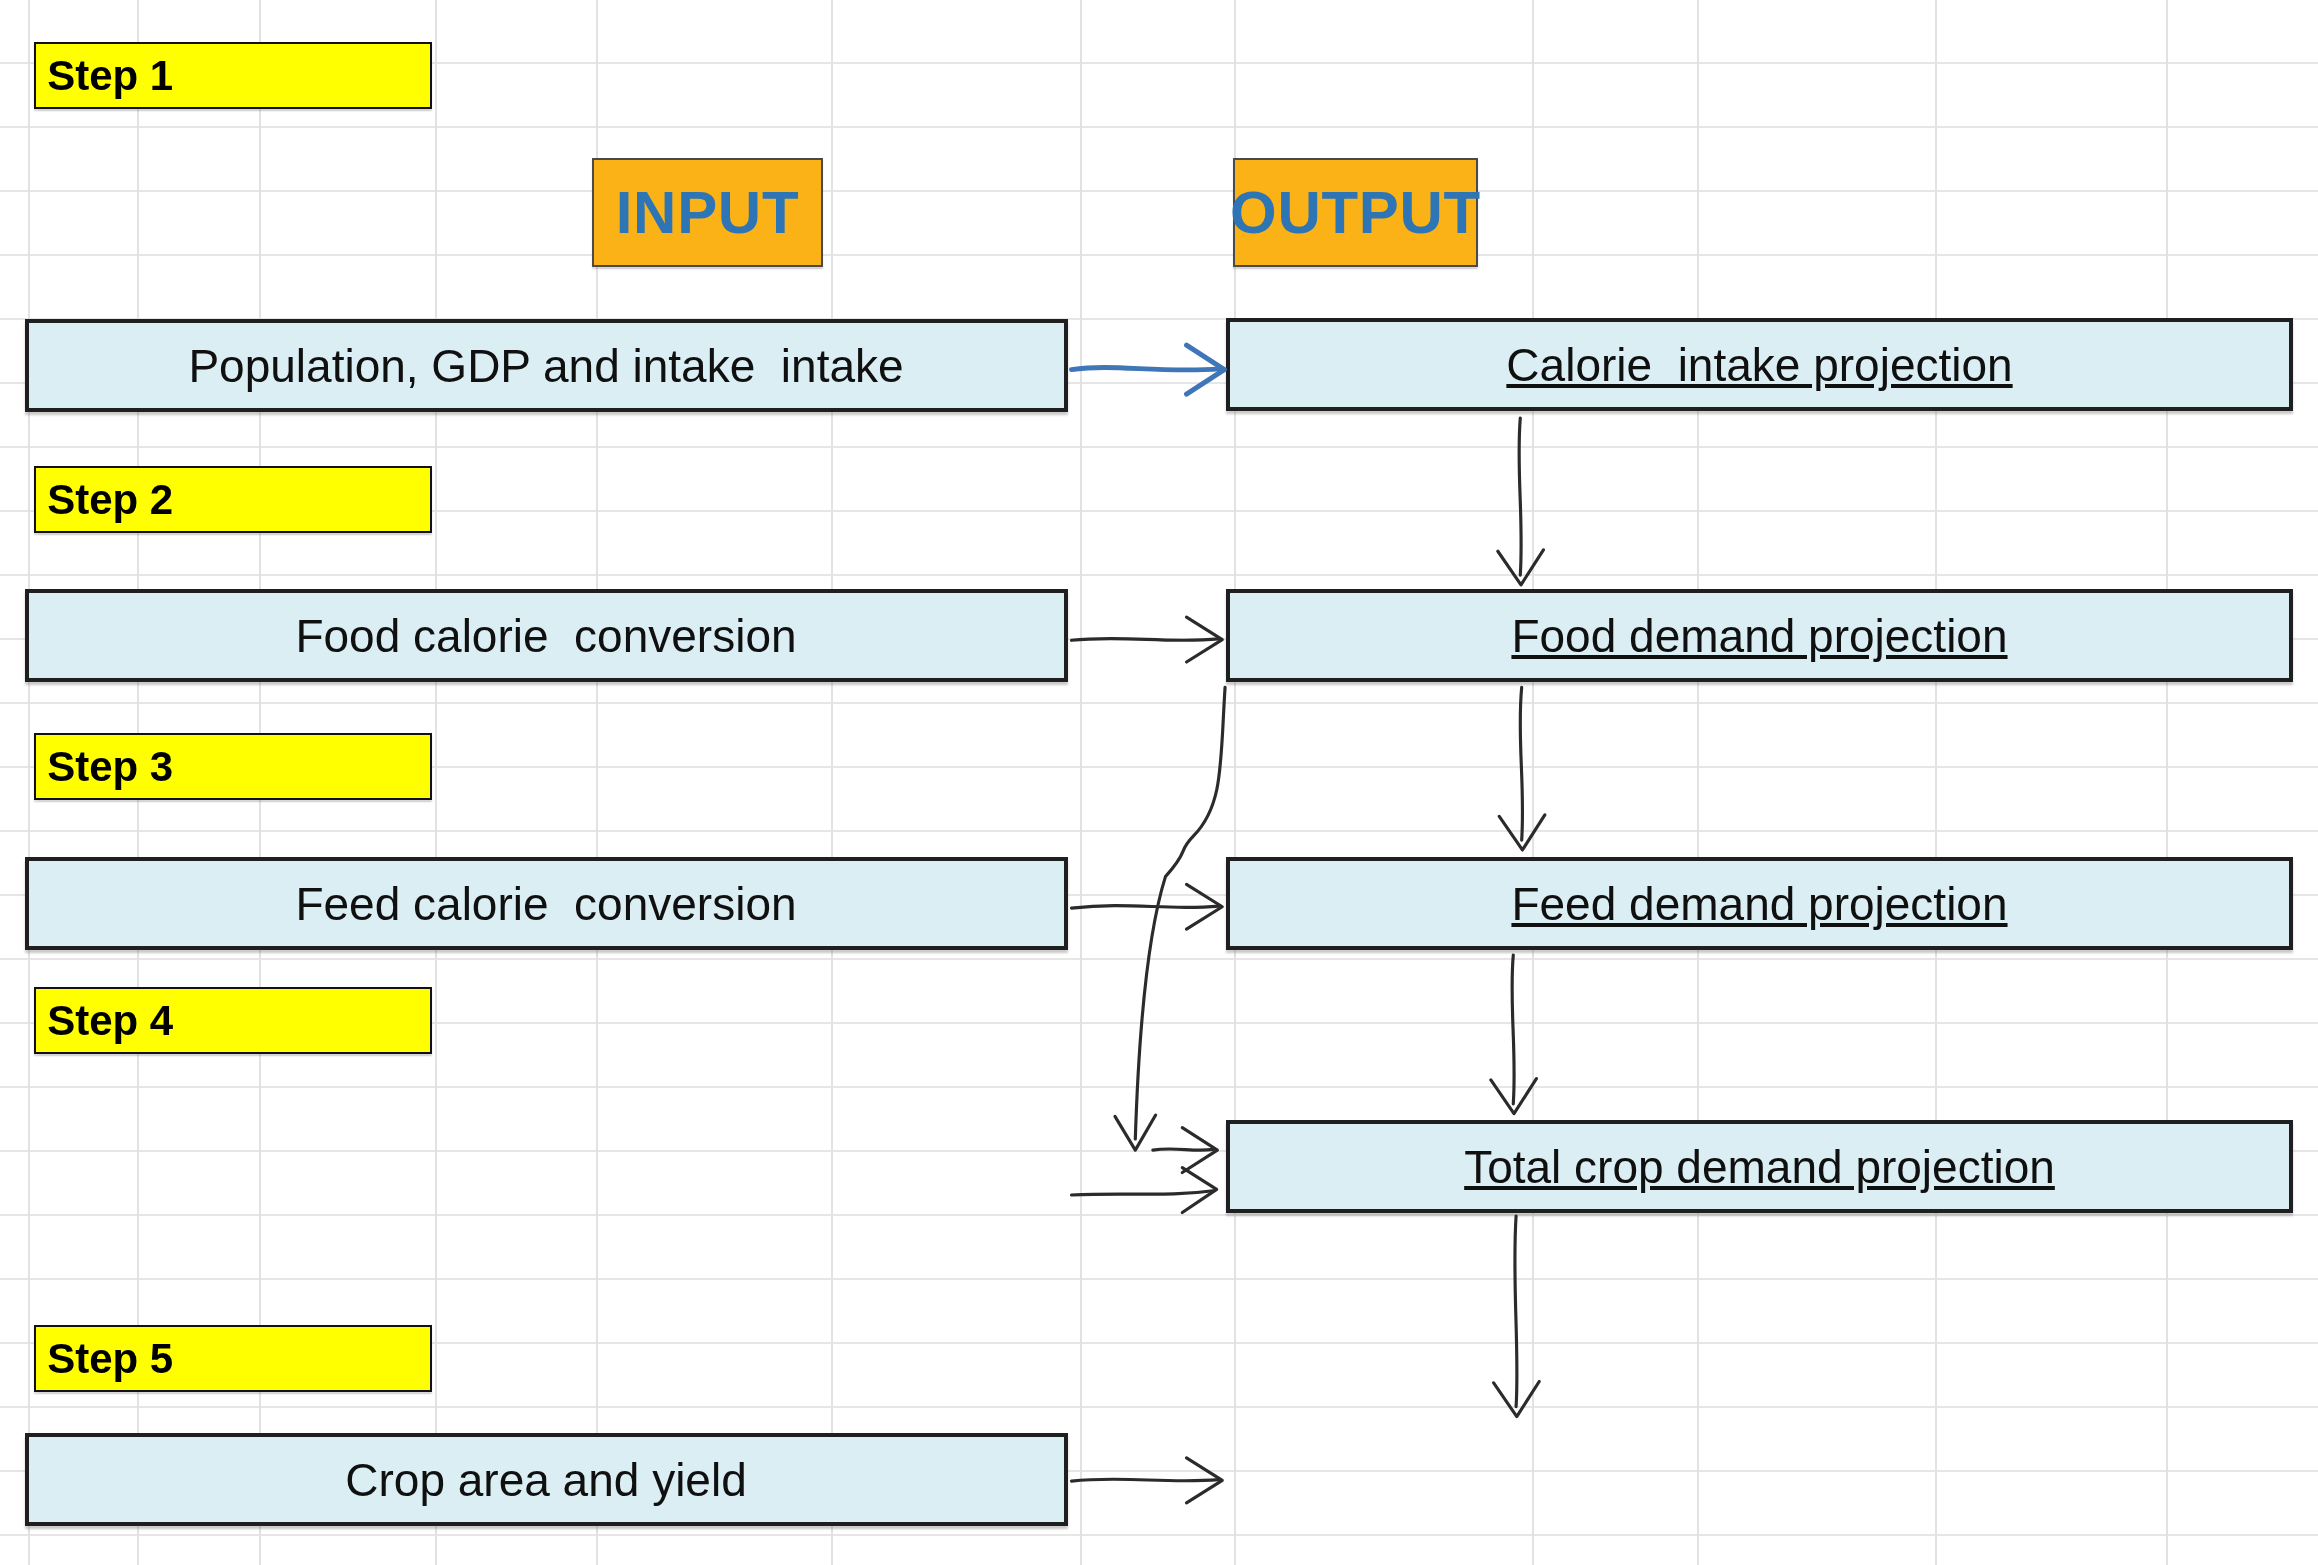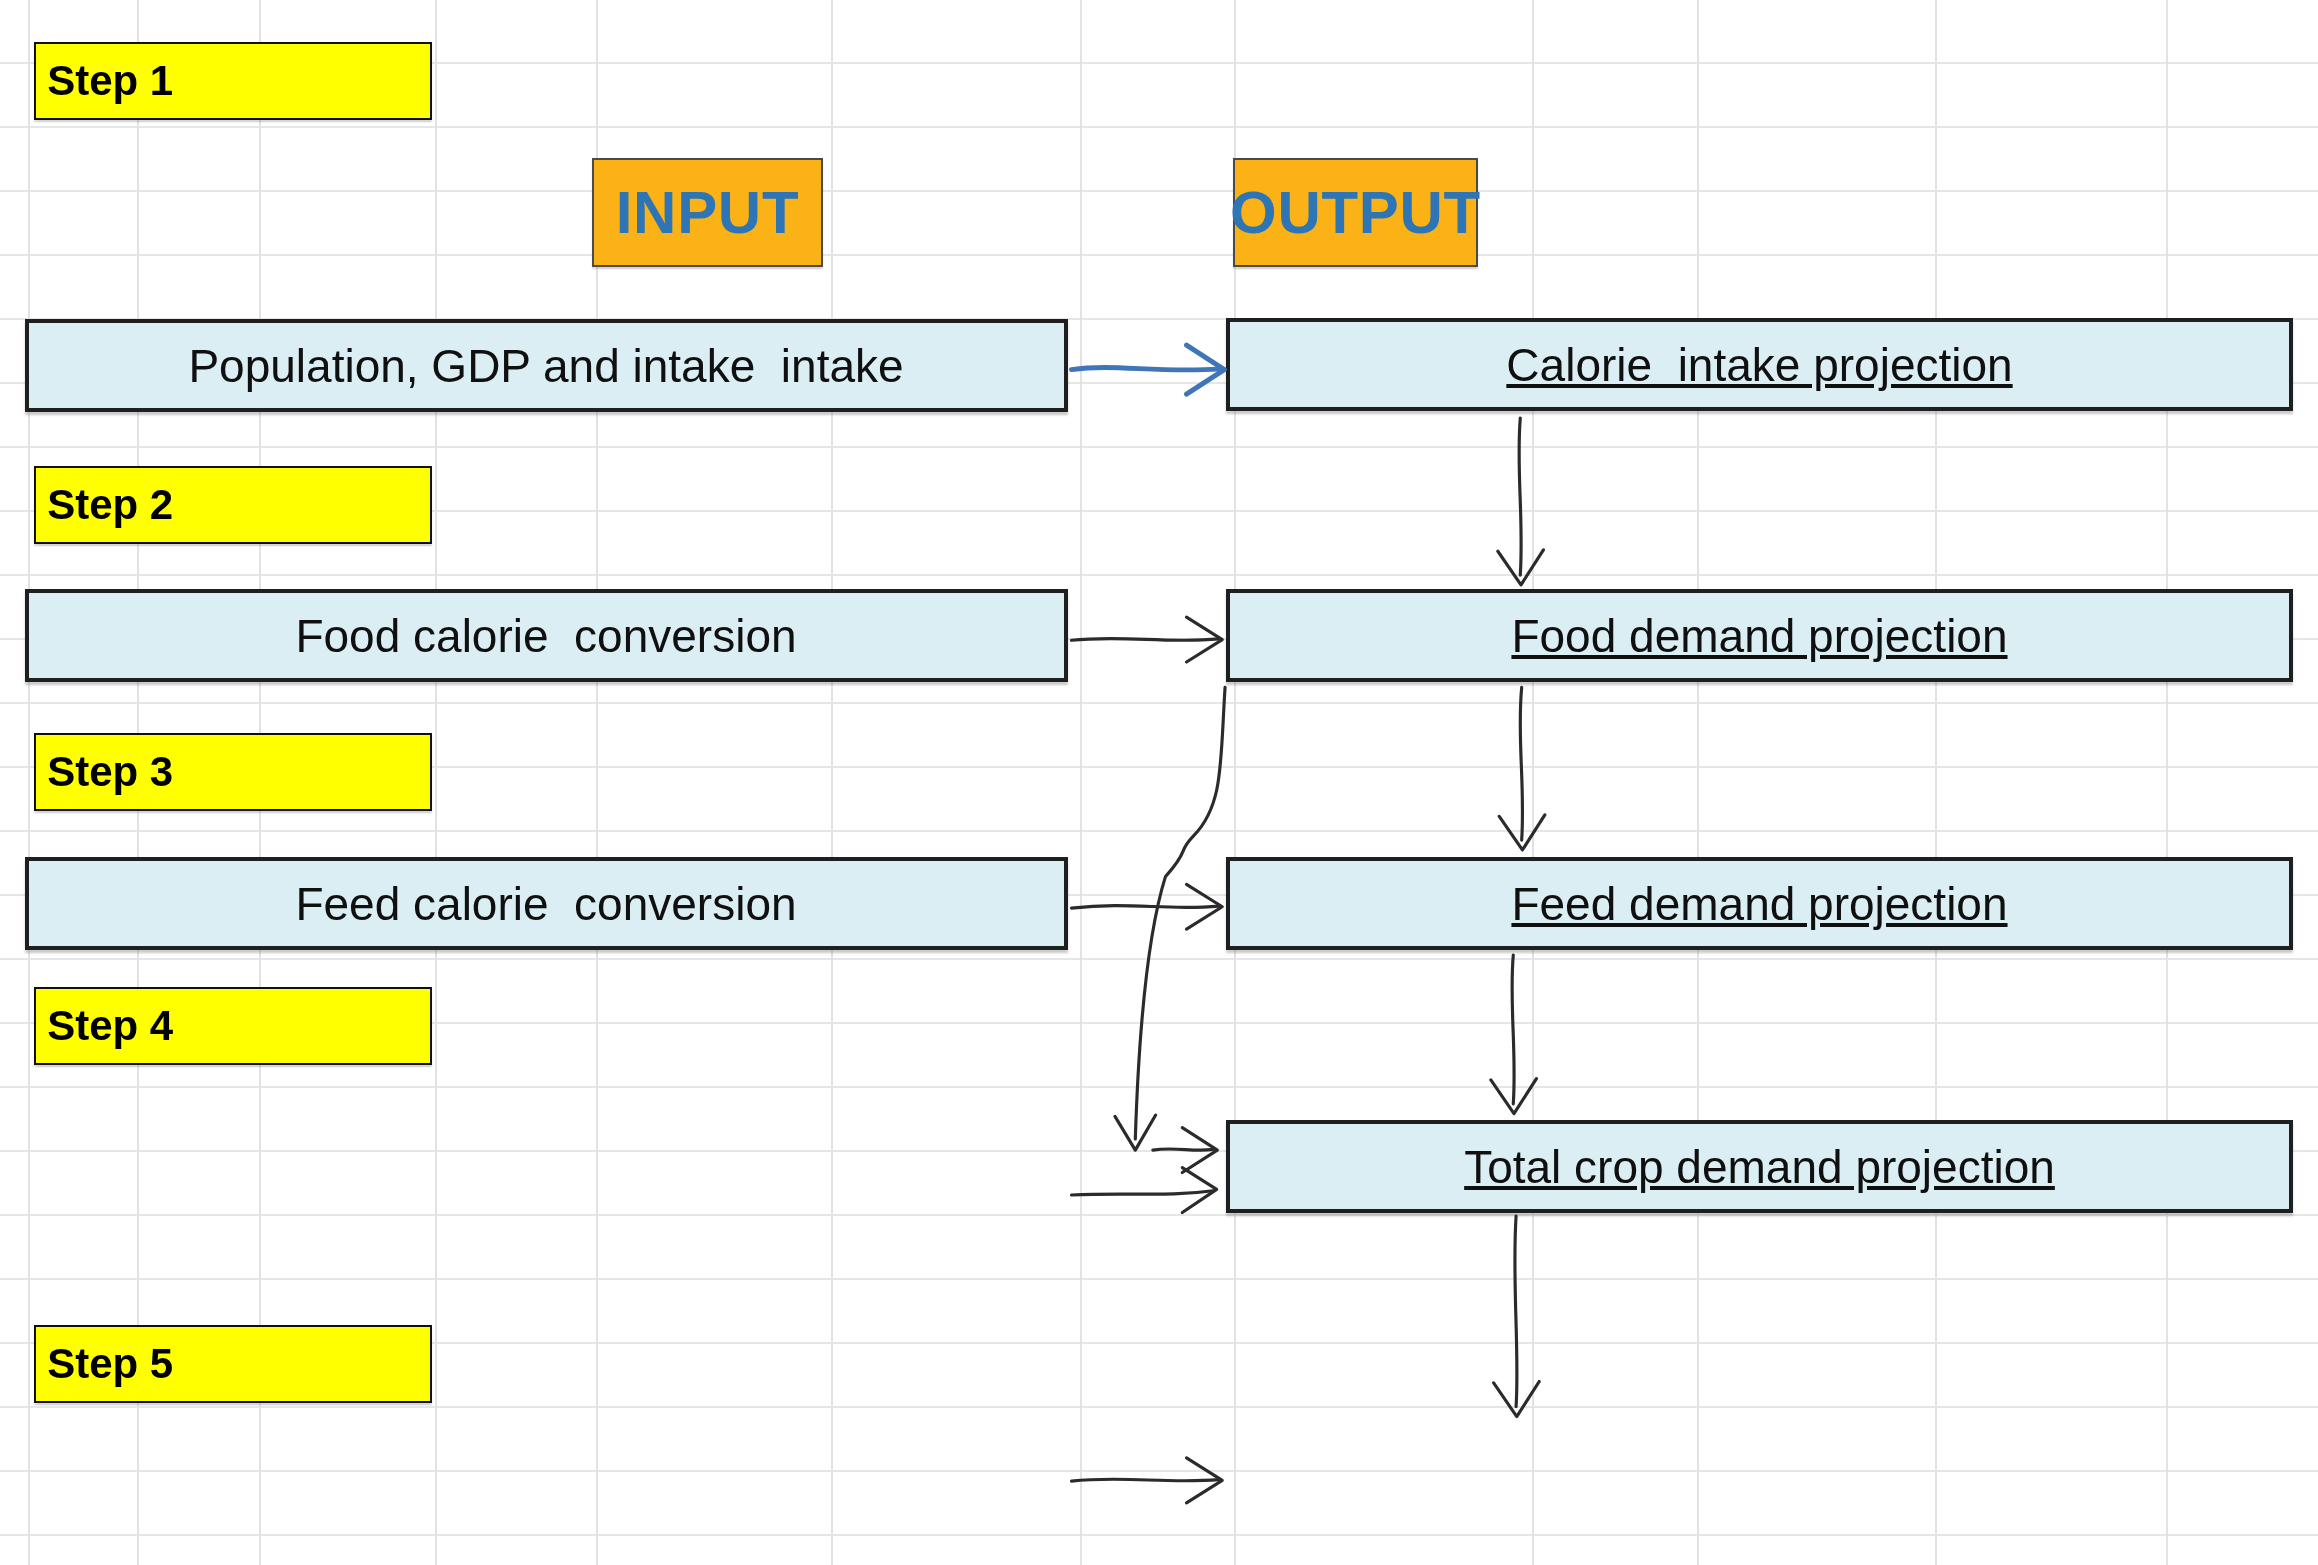--- a/index.html
+++ b/index.html
@@ -29,21 +29,21 @@
     border:4.9px solid #1f1f1f;
     display:flex;align-items:center;justify-content:center;
     font-size:46px;color:#101010;
     white-space:pre;
     box-shadow:0 3.5px 2.1px rgba(110,110,110,0.35);
     z-index:2;
   }
   .inputbox{left:24.5px;width:1043px;height:93px;}
   .outputbox{left:1226px;width:1067px;height:93px;text-decoration:underline;}
   .stepbox{
-    position:absolute;left:34px;width:398px;height:78px;
+    position:absolute;left:34px;width:398px;height:67px;
     box-sizing:border-box;
     background:#FFFF00;
     border:2.8px solid #111111;
     display:flex;align-items:center;
     padding-left:11.2px;
     font-size:42px;font-weight:bold;color:#000000;
     box-shadow:0 2.8px 1.4px rgba(120,120,120,0.3);
     z-index:2;
   }
   .hdrbox{
@@ -87,20 +87,21 @@
   <div class="stepbox" style="top:733px">Step 3</div>
   <div class="stepbox" style="top:987px">Step 4</div>
   <div class="stepbox" style="top:1325px">Step 5</div>
 
   <div class="hdrbox" style="left:592px;width:231px;">INPUT</div>
   <div class="hdrbox" style="left:1233px;width:245px;">OUTPUT</div>
 
   <div class="flowbox inputbox" style="top:319px">Population, GDP and intake  intake</div>
   <div class="flowbox inputbox" style="top:589px">Food calorie  conversion</div>
   <div class="flowbox inputbox" style="top:857px">Feed calorie  conversion</div>
+  <div class="flowbox inputbox" style="top:1433px">Crop area and yield</div>
 
   <div class="flowbox outputbox" style="top:318px">Calorie  intake projection</div>
   <div class="flowbox outputbox" style="top:589px">Food demand projection</div>
   <div class="flowbox outputbox" style="top:857px">Feed demand projection</div>
   <div class="flowbox outputbox" style="top:1120px">Total crop demand projection</div>
 
   <svg id="arrows" width="2319" height="1566" viewBox="0 0 3307 2233">
 
     <g>
       <path class="blue" d="M1528 527 C1590 518, 1645 532, 1740 526"></path>

